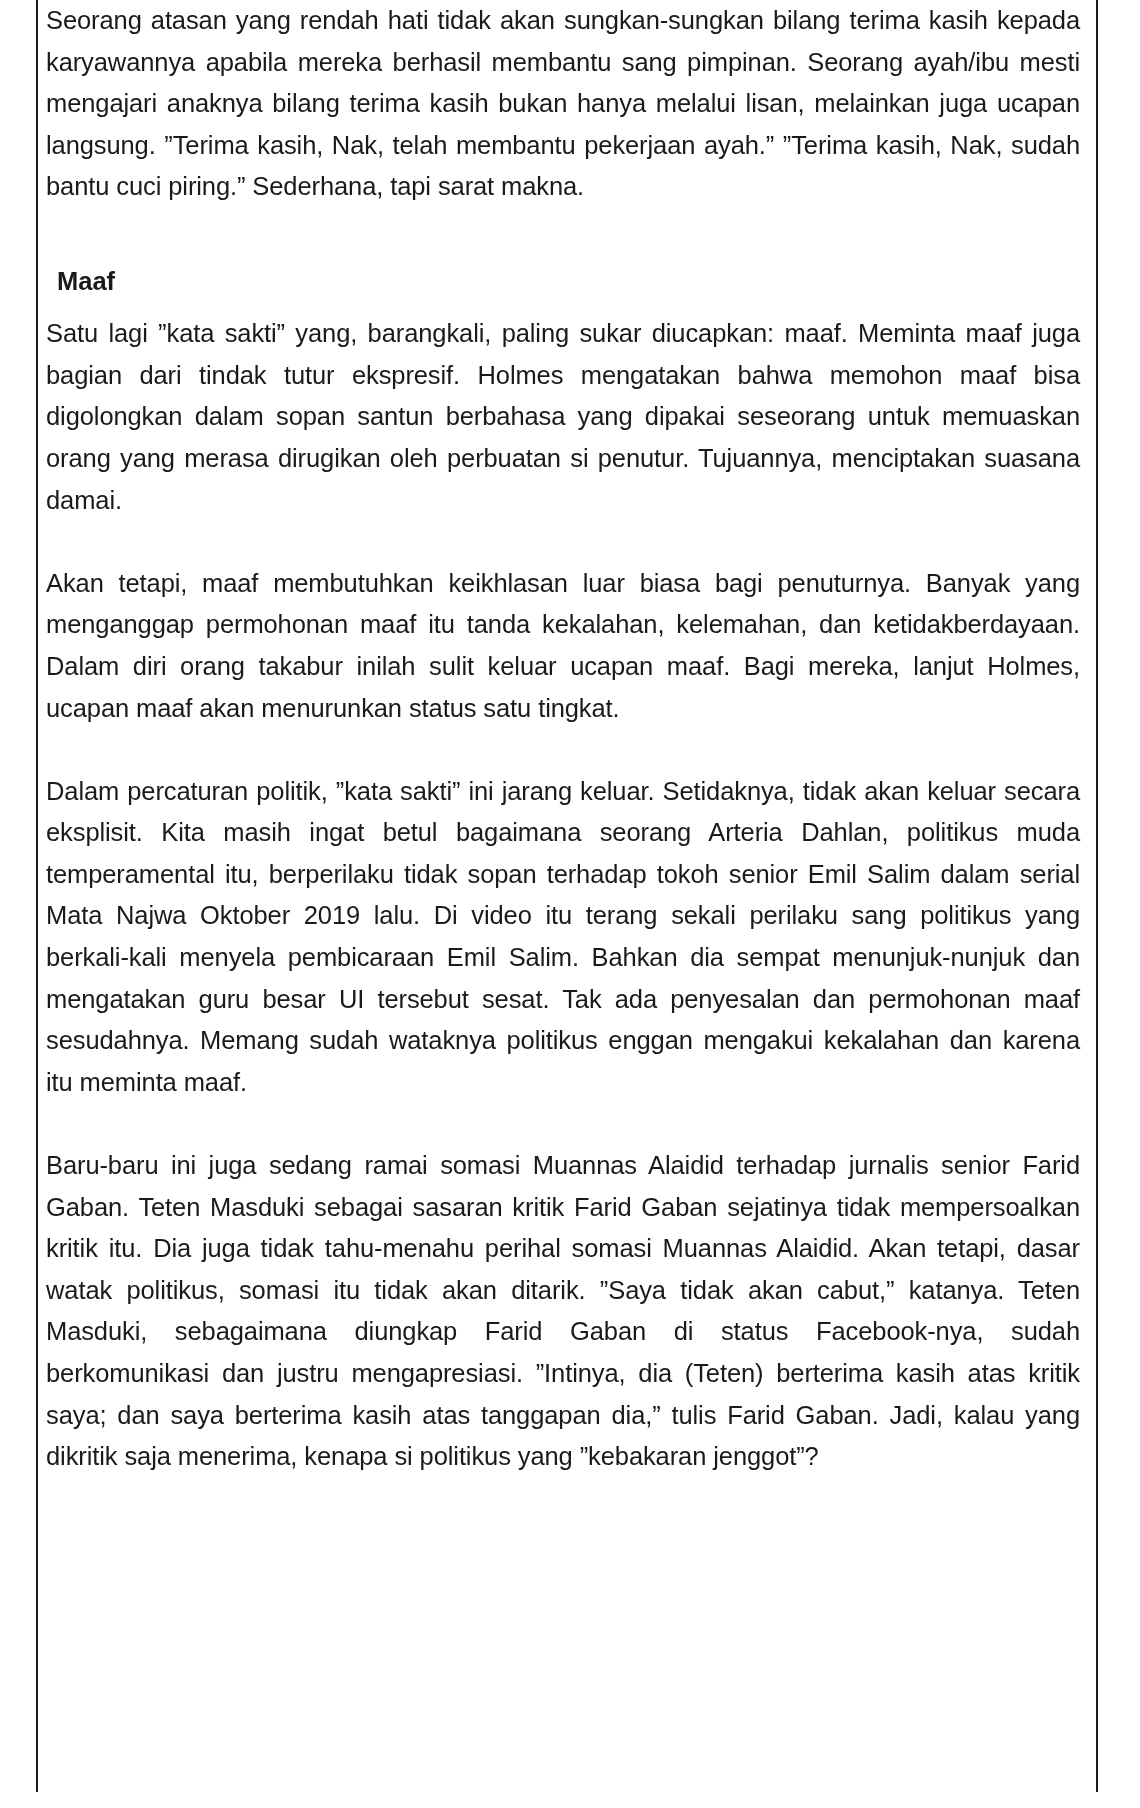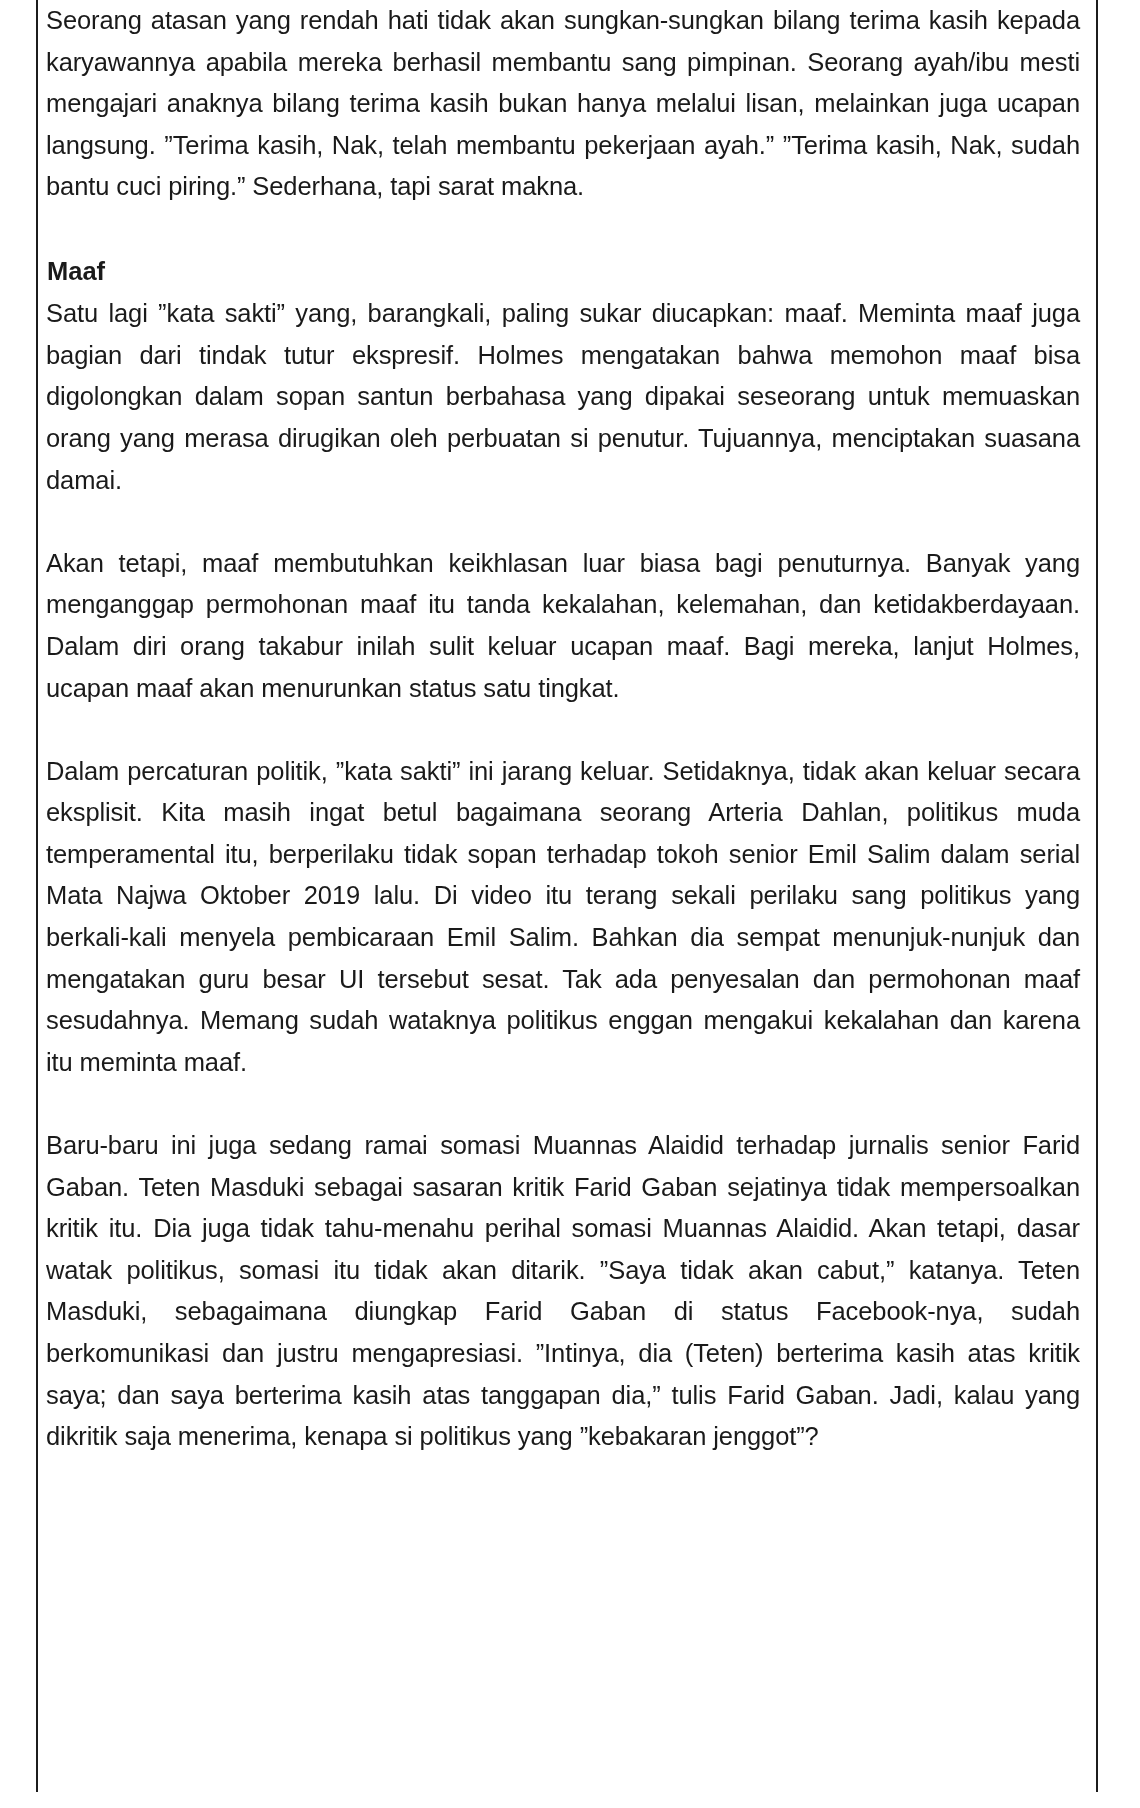--- a/index.html
+++ b/index.html
@@ -46,21 +46,21 @@
     line-height: 41.6px;
     text-align: justify;
     text-justify: inter-word;
     letter-spacing: -0.1px;
     word-spacing: 0px;
     hyphens: none;
   }
   
 
   h2.section-heading {
-    margin: 1px;
+    margin: 11px;
     font-size: 25.5px;
     line-height: 41.6px;
     font-weight: bold;
     text-align: left;
   }
 
   .gap-para   { height: 41.6px; }
 </style>
 </head>
 <body>

